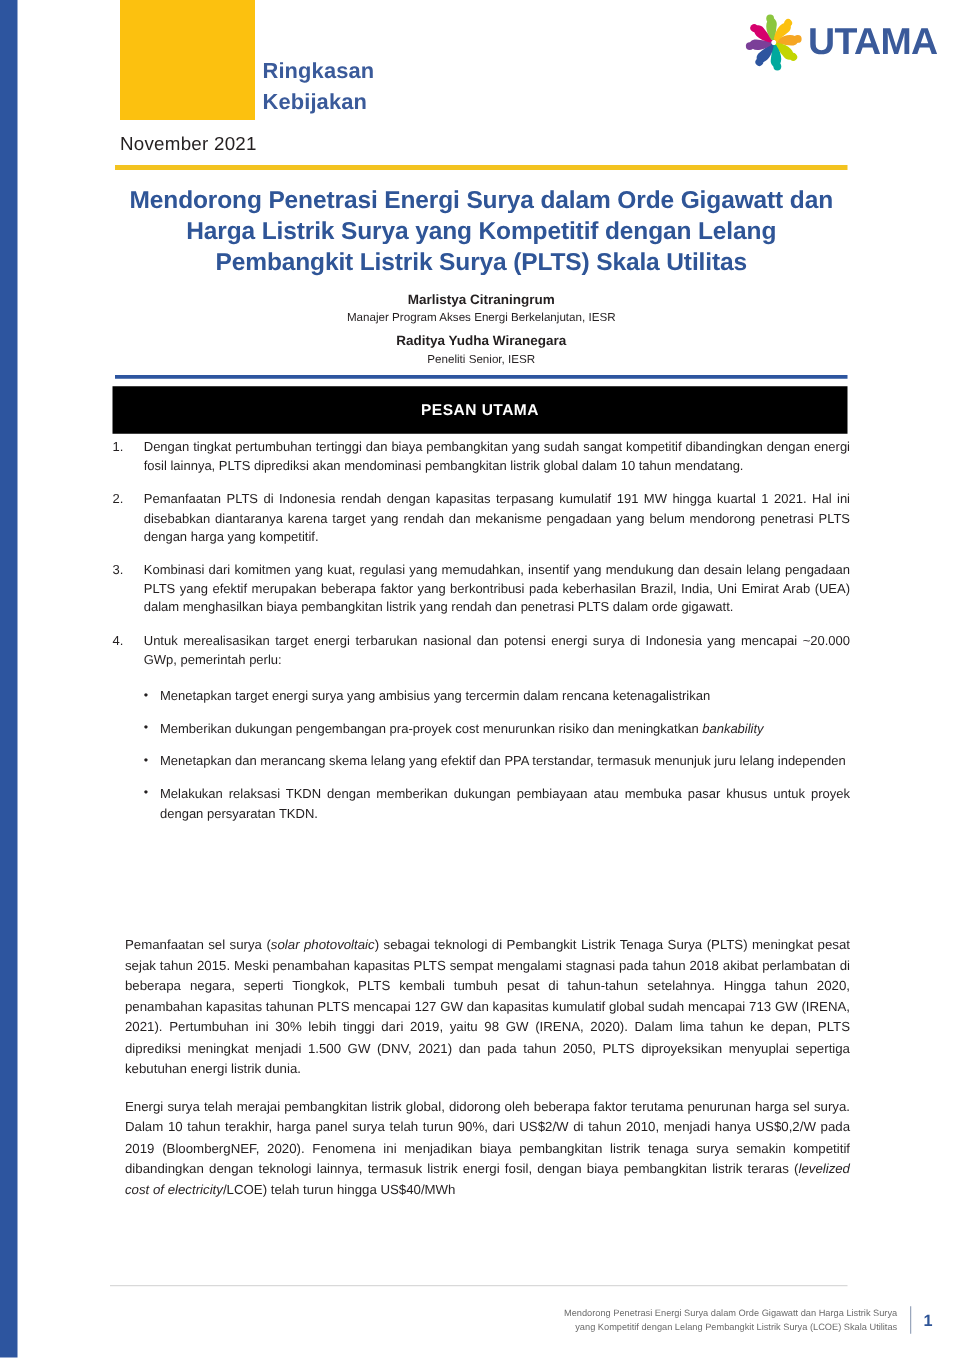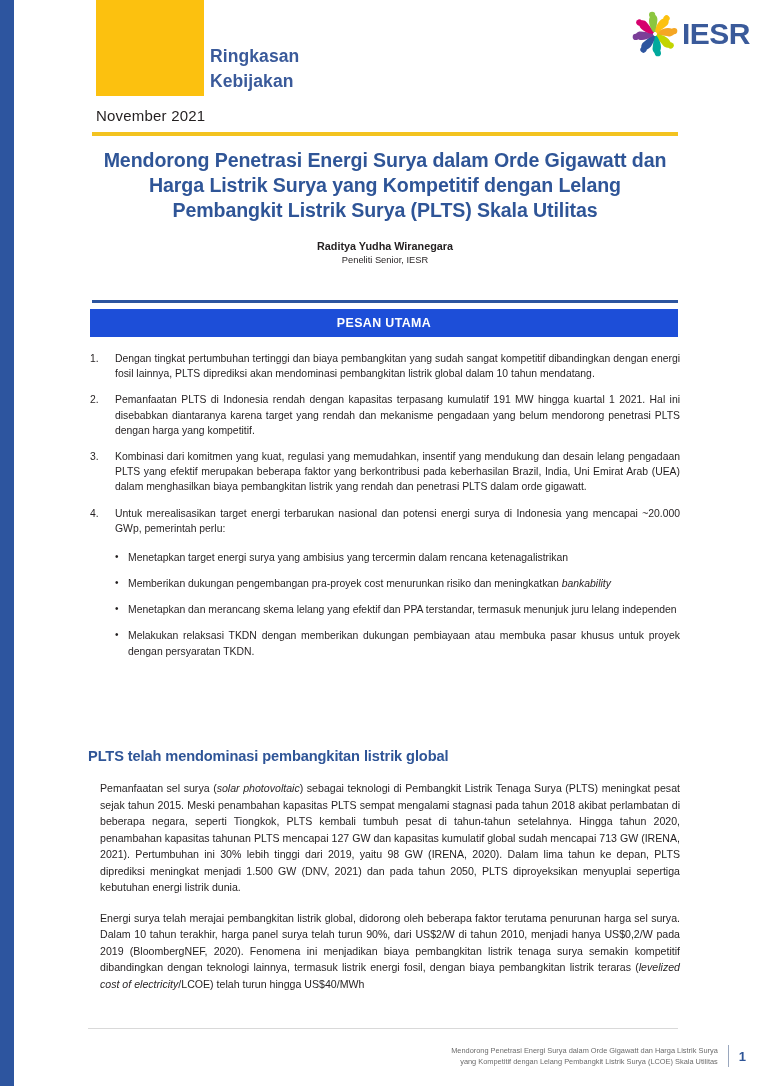--- a/index.html
+++ b/index.html
@@ -107,22 +107,22 @@
     font-size: 9.3px;
     color: #231f20;
     line-height: 1.35;
   }
   .author-gap { height: 6px; }
 
   
   .banner {
     position: absolute;
     left: 90px; top: 309px;
-    width: 588px; height: 28px;
-    background: #1d4ed8;
+    width: 588px; height: 38px;
+    background: #000000;
     color: #ffffff;
     font-size: 12.4px;
     font-weight: 700;
     letter-spacing: .4px;
     display: flex;
     align-items: center;
     justify-content: center;
   }
 
   
@@ -269,31 +269,35 @@
             <path d="M4,-4 C22,-16 36,-14 40,-6 C43,0 36,6 29,5 C20,4 12,2 4,4 Z" fill="#8cc63f"></path>
             <circle cx="40" cy="-6" r="6.5" fill="#8cc63f"></circle>
           </g>
           <g transform="rotate(315)">
             <path d="M4,-4 C22,-16 36,-14 40,-6 C43,0 36,6 29,5 C20,4 12,2 4,4 Z" fill="#fcc10f"></path>
             <circle cx="40" cy="-6" r="6.5" fill="#fcc10f"></circle>
           </g>
         </g>
       </g>
     </svg>
-    <span class="logo-text">IESR</span>
+    <span class="logo-text">UTAMA</span>
   </div>
 
   <div class="issue-date">November 2021</div>
 </div>
 
 <div class="rule-yellow" style="top:132px;"></div>
 
 <div class="title-block">
   <h1 class="doc-title">Mendorong Penetrasi Energi Surya dalam Orde Gigawatt dan Harga Listrik Surya yang Kompetitif dengan Lelang Pembangkit Listrik Surya (PLTS) Skala Utilitas</h1>
   <div class="authors">
+    <div>
+      <div class="author-name">Marlistya Citraningrum</div>
+      <div class="author-role">Manajer Program Akses Energi Berkelanjutan, IESR</div>
+    </div>
     <div class="author-gap"></div>
     <div>
       <div class="author-name">Raditya Yudha Wiranegara</div>
       <div class="author-role">Peneliti Senior, IESR</div>
     </div>
   </div>
 </div>
 
 <div class="rule-blue" style="top:300px;"></div>
 
@@ -337,21 +341,20 @@
       <div class="sub-text"><span>Menetapkan dan merancang skema lelang yang efektif dan PPA terstandar, termasuk menunjuk juru lelang independen</span><span class="it"></span></div>
     </div>
     <div class="sub">
       <div class="sub-bullet">•</div>
       <div class="sub-text"><span>Melakukan relaksasi TKDN dengan memberikan dukungan pembiayaan atau membuka pasar khusus untuk proyek dengan persyaratan TKDN.</span><span class="it"></span></div>
     </div>
   </div>
 </div>
 
 <div class="section" style="top:748px;">
-  <h2 class="section-heading">PLTS telah mendominasi pembangkitan listrik global</h2>
 
   <p class="body-par"><span>Pemanfaatan sel surya (</span><span class="it">solar photovoltaic</span><span>) sebagai teknologi di Pembangkit Listrik Tenaga Surya (PLTS) meningkat pesat sejak tahun 2015. Meski penambahan kapasitas PLTS sempat mengalami stagnasi pada tahun 2018 akibat perlambatan di beberapa negara, seperti Tiongkok, PLTS kembali tumbuh pesat di tahun-tahun setelahnya. Hingga tahun 2020, penambahan kapasitas tahunan PLTS mencapai 127 GW dan kapasitas kumulatif global sudah mencapai 713 GW (IRENA, 2021). Pertumbuhan ini 30% lebih tinggi dari 2019, yaitu 98 GW (IRENA, 2020). Dalam lima tahun ke depan, PLTS diprediksi meningkat menjadi 1.500 GW (DNV, 2021) dan pada tahun 2050, PLTS diproyeksikan menyuplai sepertiga kebutuhan energi listrik dunia.</span></p>
 
   <p class="body-par" style="margin-top:14px;"><span>Energi surya telah merajai pembangkitan listrik global, didorong oleh beberapa faktor terutama penurunan harga sel surya. Dalam 10 tahun terakhir, harga panel surya telah turun 90%, dari US$2/W di tahun 2010, menjadi hanya US$0,2/W pada 2019 (BloombergNEF, 2020). Fenomena ini menjadikan biaya pembangkitan listrik tenaga surya semakin kompetitif dibandingkan dengan teknologi lainnya, termasuk listrik energi fosil, dengan biaya pembangkitan listrik teraras (</span><span class="it">levelized cost of electricity</span><span>/LCOE) telah turun hingga US$40/MWh</span></p>
 </div>
 
 <div class="footer">
   <div class="footer-rule"></div>
   <div class="footer-inner">
     <div class="footer-text">

